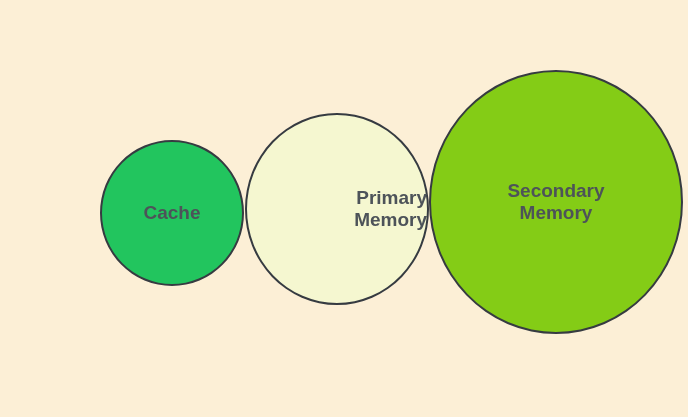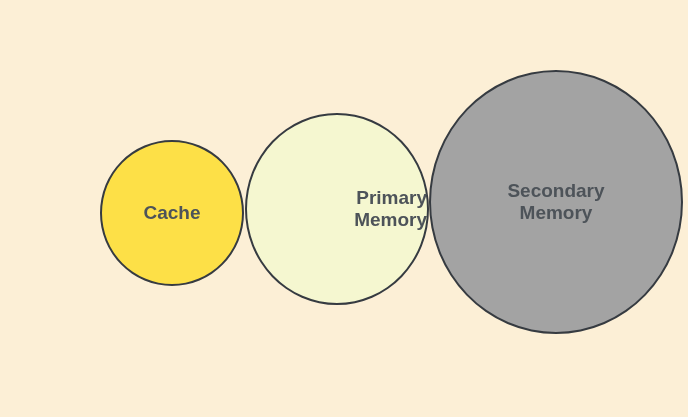--- a/index.html
+++ b/index.html
@@ -41,28 +41,28 @@
   .circle-cache            { left: 100px; top: 140px; width: 144px; height: 146px; }
   .circle-primary-memory   { left: 245px; top: 113px; width: 184px; height: 192px; align-items: flex-end; }
   .circle-secondary-memory { left: 429px; top: 70px;  width: 254px; height: 264px; }
 </style>
 </head>
 <body>
 
 <div class="canvas" style="background-color: rgb(252, 239, 214);">
 
 
-  <div class="circle circle-cache" style="background-color: #fde047;">
+  <div class="circle circle-cache" style="background-color: #22c55e;">
     <span class="circle-label">Cache</span>
     <span class="circle-label"></span>
   </div>
 
   <div class="circle circle-primary-memory" style="background-color: rgb(245, 247, 208);">
     <span class="circle-label">Primary</span>
     <span class="circle-label">Memory</span>
   </div>
 
-  <div class="circle circle-secondary-memory" style="background-color: #a3a3a3;">
+  <div class="circle circle-secondary-memory" style="background-color: #84cc16;">
     <span class="circle-label">Secondary</span>
     <span class="circle-label">Memory</span>
   </div>
 
 </div>
 
 </body></html>

